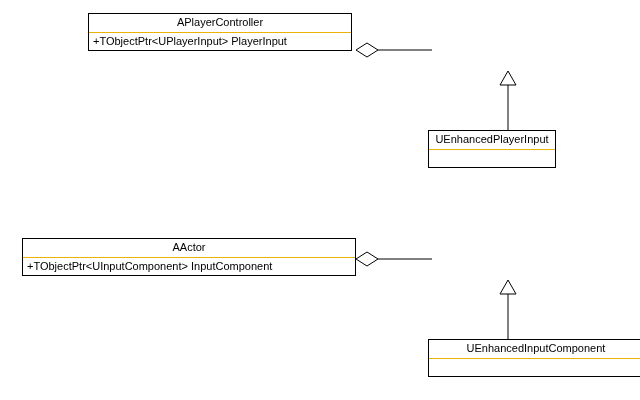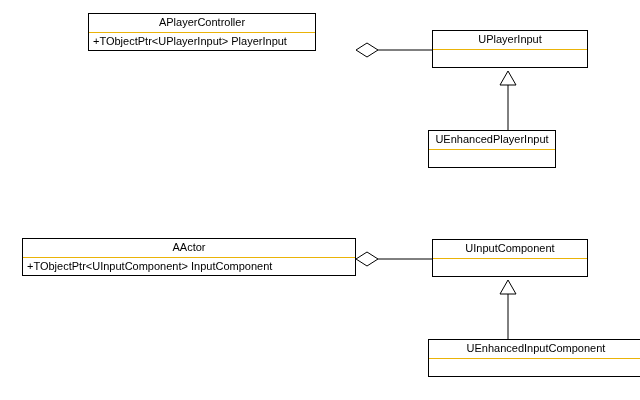--- a/index.html
+++ b/index.html
@@ -75,43 +75,35 @@
       <line x1="378" y1="259" x2="432" y2="259" stroke="#000000" stroke-width="1"></line>
       <polygon points="356,259 367,252 378,259 367,266" fill="#ffffff" stroke="#000000" stroke-width="1"></polygon>
     </g>
 
     <g>
       <line x1="508" y1="339" x2="508" y2="291" stroke="#000000" stroke-width="1"></line>
       <polygon points="508,280 500,294 516,294" fill="#ffffff" stroke="#000000" stroke-width="1"></polygon>
     </g>
   </svg>
 
-  <div class="uml-class" style="left:88px; top:13px; width:228px;">
+  <div class="uml-class" style="left:88px; top:13px; width:264px;">
     <div class="uml-name">APlayerController</div>
     <div class="uml-attrs">+TObjectPtr&lt;UPlayerInput&gt; PlayerInput</div>
   </div>
 
-  <div class="uml-class" style="left:432px; top:30px; width:156px;">
-    <div class="uml-name">UPlayerInput</div>
-    <div class="uml-attrs empty"></div>
-  </div>
 
   <div class="uml-class" style="left:428px; top:130px; width:128px;">
     <div class="uml-name">UEnhancedPlayerInput</div>
     <div class="uml-attrs empty"></div>
   </div>
 
   <div class="uml-class" style="left:22px; top:238px; width:334px;">
     <div class="uml-name">AActor</div>
     <div class="uml-attrs">+TObjectPtr&lt;UInputComponent&gt; InputComponent</div>
   </div>
 
-  <div class="uml-class" style="left:432px; top:239px; width:156px;">
-    <div class="uml-name">UInputComponent</div>
-    <div class="uml-attrs empty"></div>
-  </div>
 
   <div class="uml-class" style="left:428px; top:339px; width:216px;">
     <div class="uml-name">UEnhancedInputComponent</div>
     <div class="uml-attrs empty"></div>
   </div>
 
 </div>
 
 </body></html>

